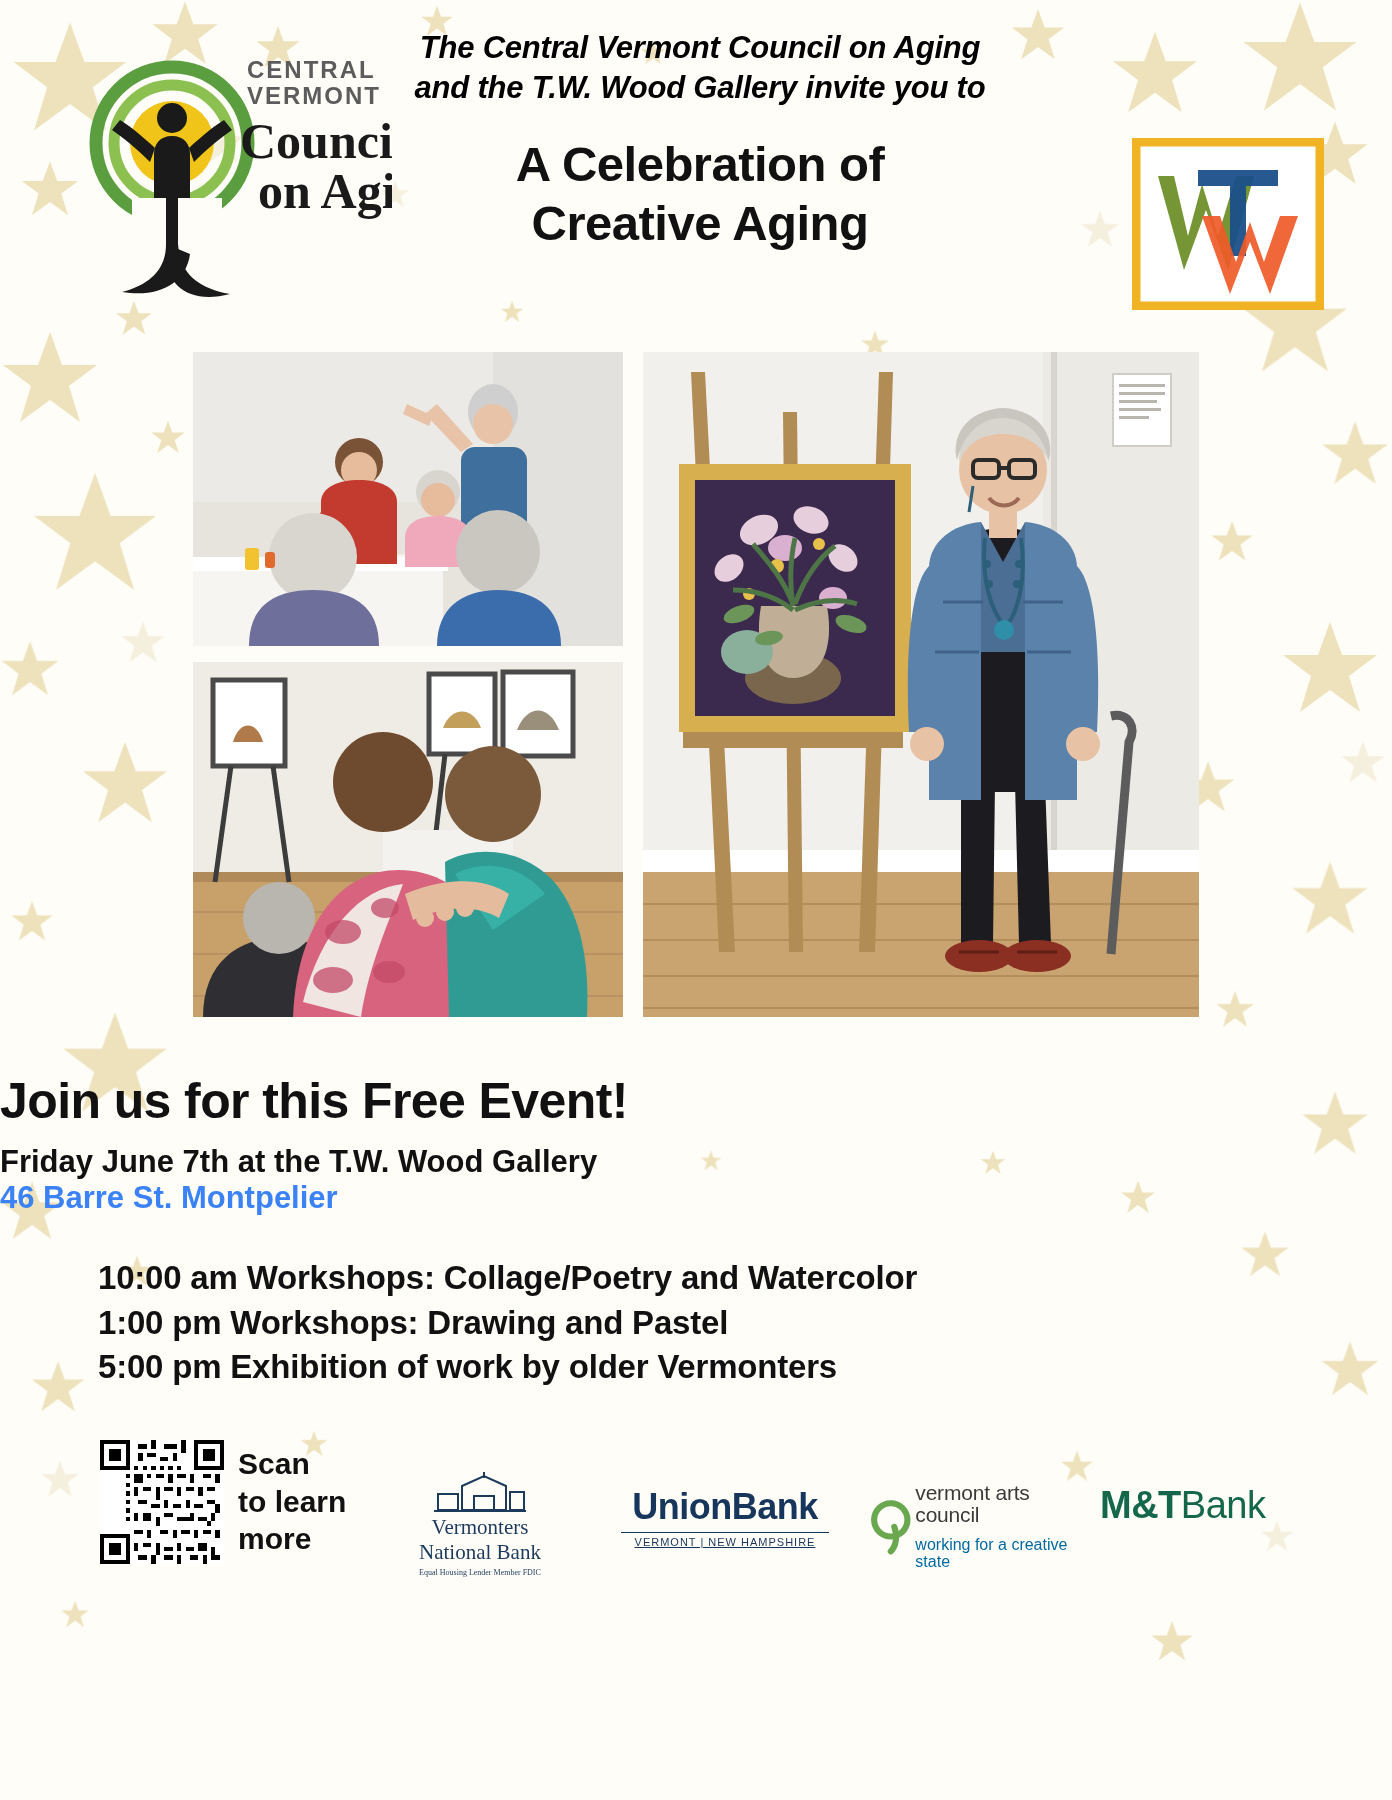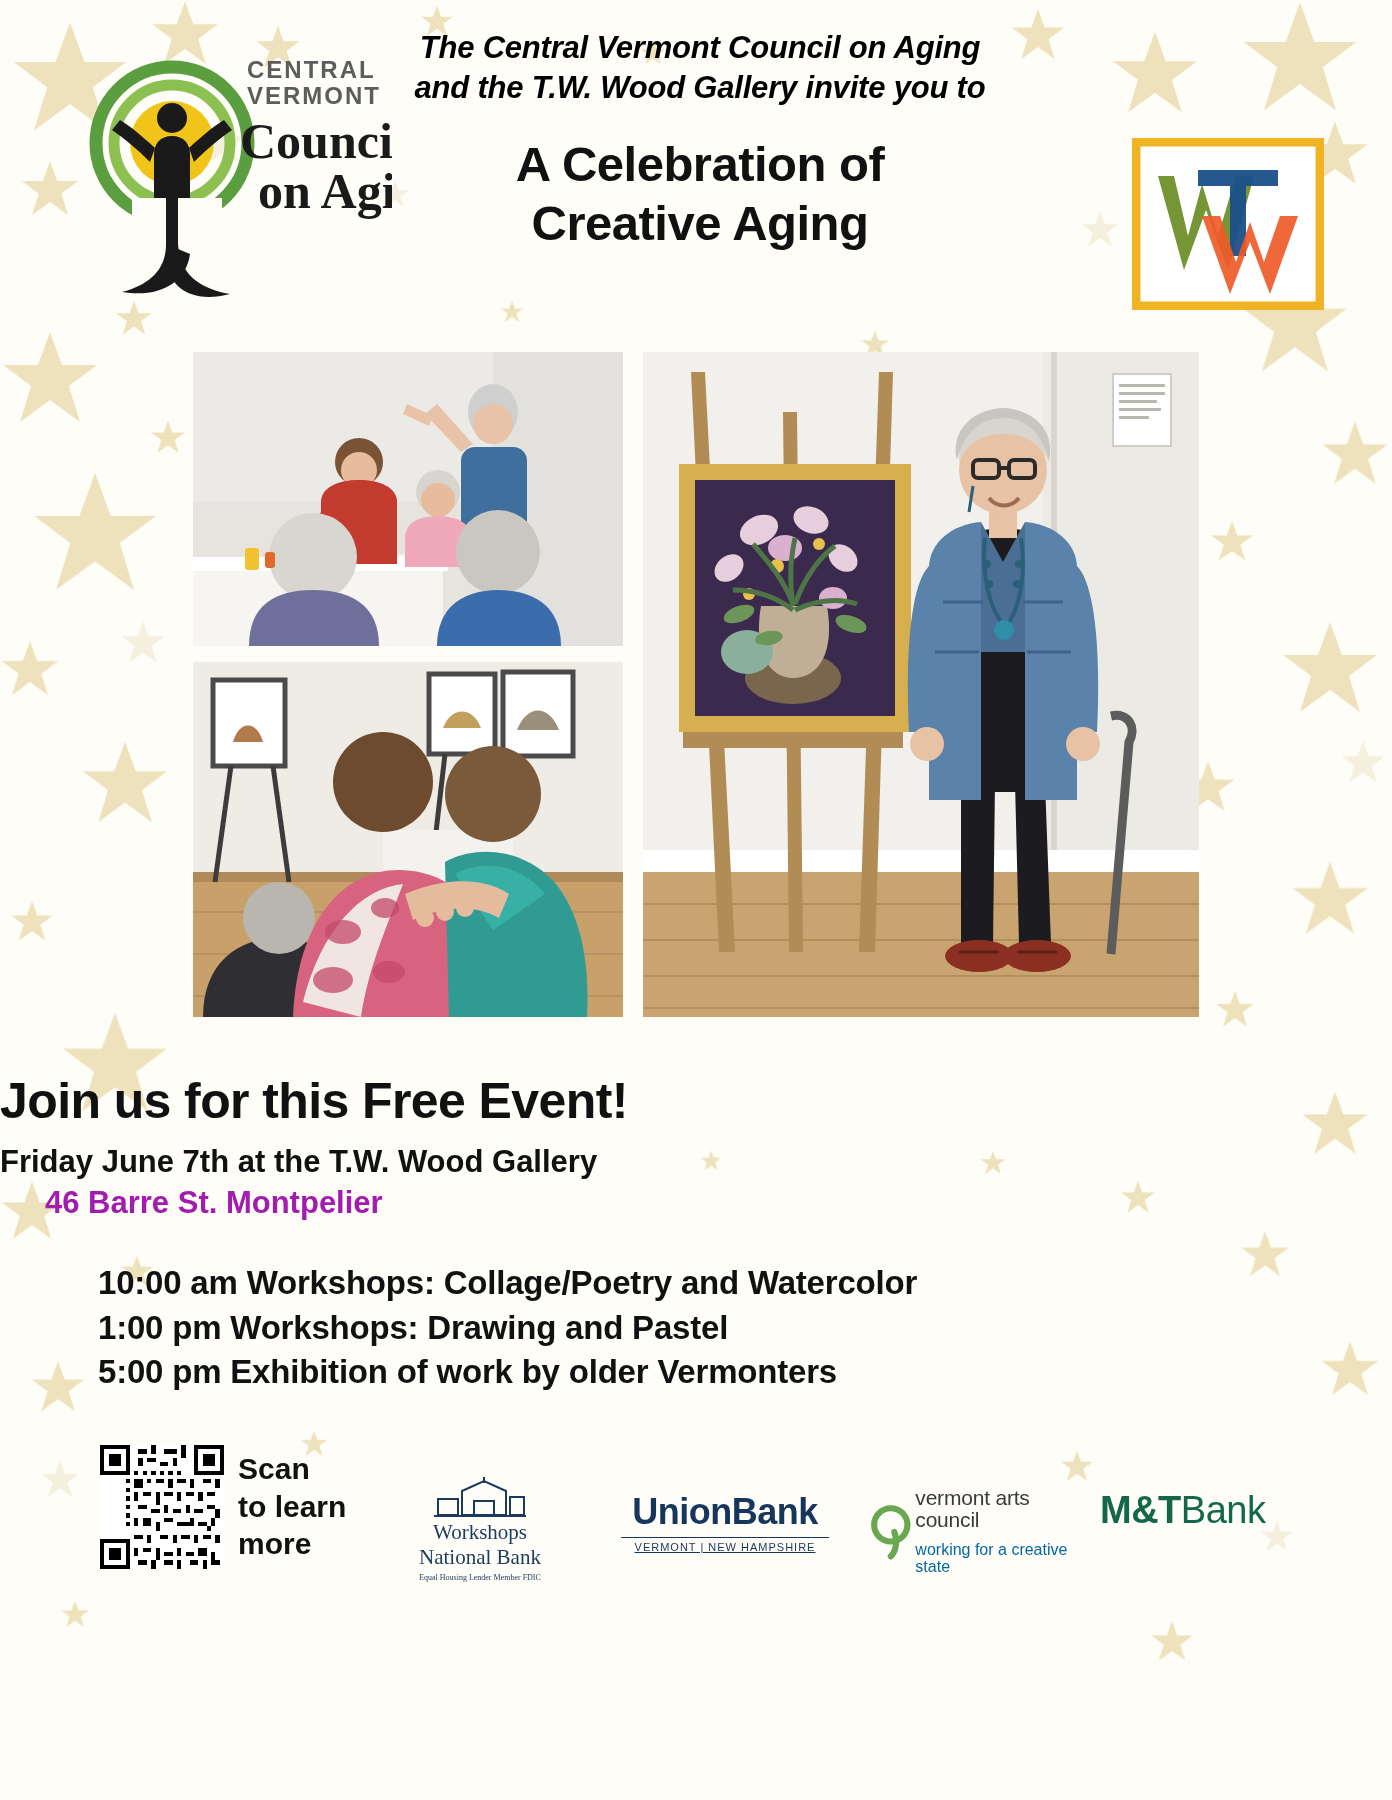--- a/index.html
+++ b/index.html
@@ -109,25 +109,23 @@
     color: #111111;
     letter-spacing: -0.6px;
   }
   .date-line {
     margin-top: 14px;
     font-size: 31px;
     font-weight: bold;
     color: #111111;
   }
   .address-line {
-    margin-top: 5px;
     font-size: 31px;
     font-weight: bold;
-    color: #a21caf;
-    padding-left: 45px;
+    color: #3b82f6;
   }
 
   
   .schedule {
     position: relative;
     z-index: 2;
     margin: 40px 0 0 98px;
     width: 1200px;
   }
   .schedule-item {
@@ -692,21 +690,21 @@
 
       <div class="sponsor cnb">
         <svg width="92" height="44" viewBox="0 0 92 44" style="display:block;margin:0 auto">
           <path d="M4 40 L4 24 L24 24 L24 40 Z" fill="none" stroke="#1b3a5c" stroke-width="2"></path>
           <path d="M28 40 L28 16 L50 6 L72 16 L72 40 Z" fill="none" stroke="#1b3a5c" stroke-width="2"></path>
           <path d="M40 40 L40 26 L60 26 L60 40" fill="none" stroke="#1b3a5c" stroke-width="2"></path>
           <path d="M76 40 L76 22 L90 22 L90 40 Z" fill="none" stroke="#1b3a5c" stroke-width="2"></path>
           <line x1="0" y1="41" x2="92" y2="41" stroke="#1b3a5c" stroke-width="2"></line>
           <path d="M50 2 L50 8" stroke="#1b3a5c" stroke-width="2"></path>
         </svg>
-        <div class="cnb-name">Workshops</div>
+        <div class="cnb-name">Vermonters</div>
         <div class="cnb-name">National Bank</div>
         <div class="cnb-sub">Equal Housing Lender  Member FDIC</div>
       </div>
 
       <div class="sponsor union">
         <div class="union-name">UnionBank</div>
         <div class="union-rule"></div>
         <div class="union-sub">VERMONT  |  NEW HAMPSHIRE</div>
       </div>
 

